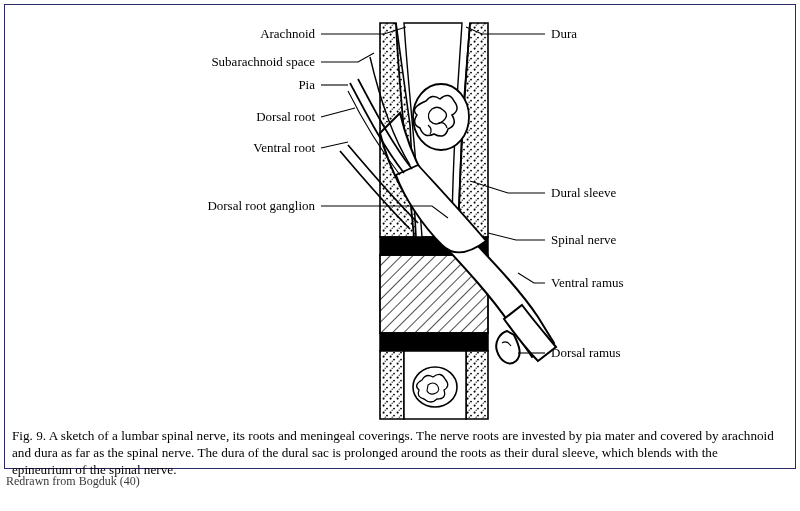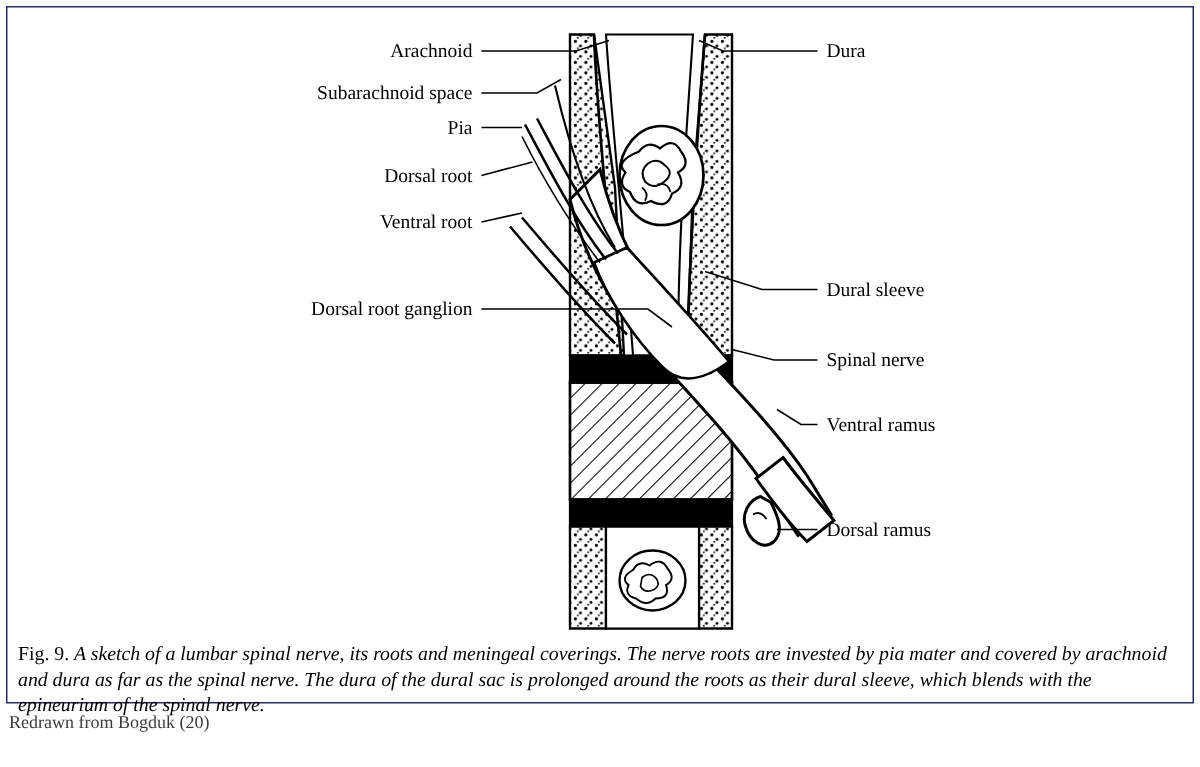--- a/index.html
+++ b/index.html
@@ -48,21 +48,20 @@
     width: 768px;
     font-family: "Liberation Serif", serif;
     font-size: 13.2px;
     line-height: 1.30;
     text-align: left;
   }
   .caption .figlabel {
     font-style: normal;
   }
   .caption .captext {
-    font-style: italic;
   }
   .credit {
     position: absolute;
     left: 6px;
     top: 474px;
     font-family: "Liberation Serif", serif;
     font-size: 12px;
     color: #3a3a3a;
   }
   .lbl {
@@ -185,15 +184,15 @@
       <text class="lbl" x="533" y="352" text-anchor="start">Dorsal ramus</text>
 
     </svg>
   </div>
 
   <div class="caption">
     <span class="figlabel">Fig. 9.</span>
     <span class="captext">A sketch of a lumbar spinal nerve, its roots and meningeal coverings.  The nerve roots are invested by pia mater and covered by arachnoid and dura as far as the spinal nerve.  The dura of the dural sac is prolonged around the roots as their dural sleeve, which blends with the epineurium of the spinal nerve.</span>
   </div>
 
-  <div class="credit">Redrawn from Bogduk (20)</div>
+  <div class="credit">Redrawn from Bogduk (40)</div>
 
 </div>
 
 </body></html>

